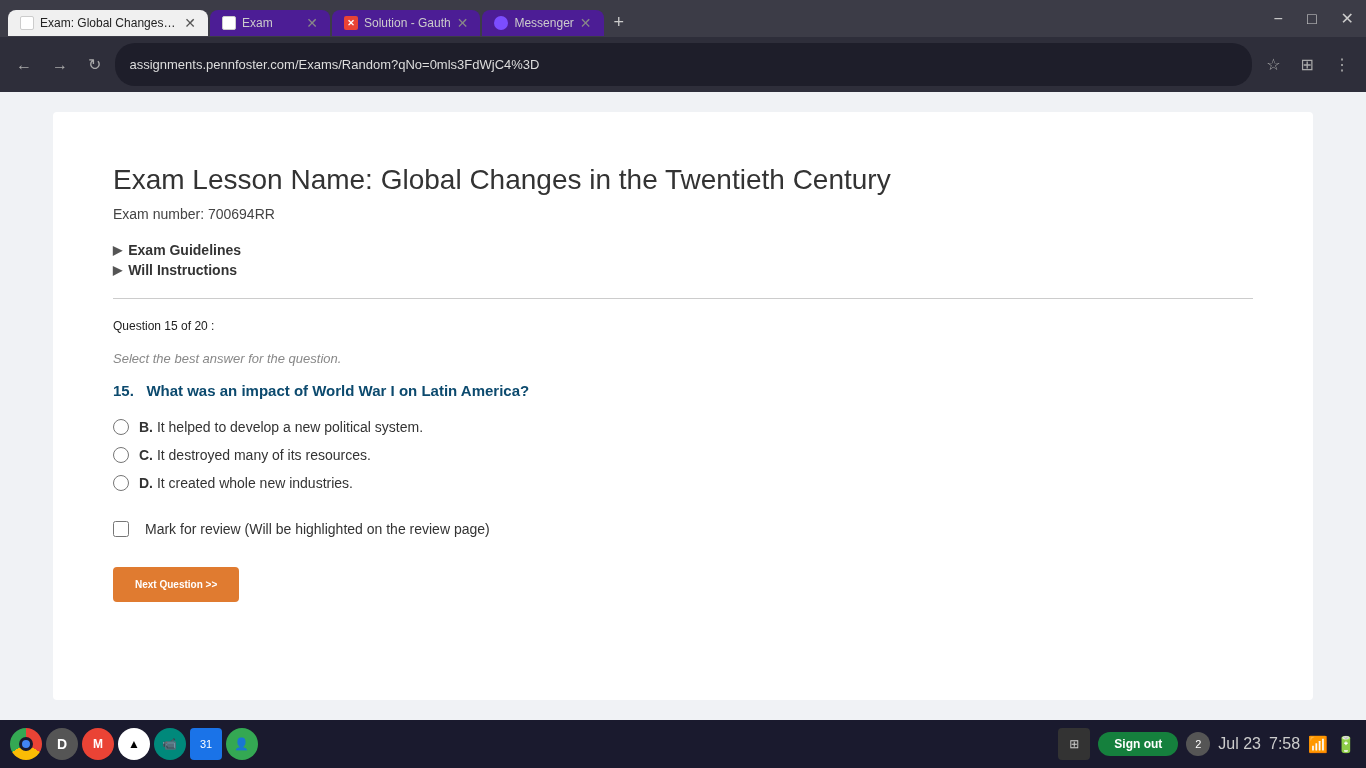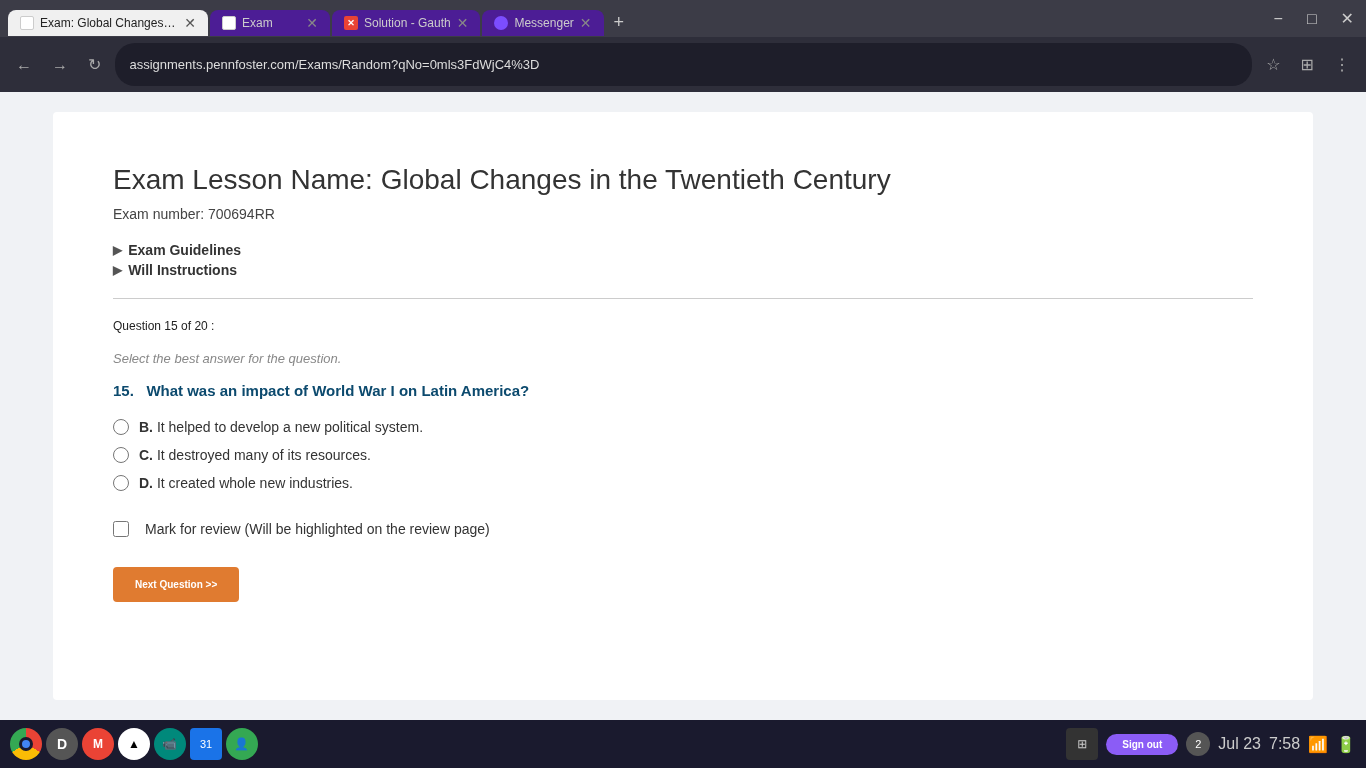--- a/index.html
+++ b/index.html
@@ -75,22 +75,22 @@
     
     .taskbar {
       background: #1a1a2e; height: 48px; flex-shrink: 0;
       display: flex; align-items: center; padding: 0 10px; gap: 8px;
     }
     .taskbar-left { display: flex; align-items: center; gap: 4px; }
     .taskbar-icon { width: 32px; height: 32px; border-radius: 50%; display: flex; align-items: center; justify-content: center; font-size: 14px; cursor: pointer; }
     .taskbar-spacer { flex: 1; }
     .taskbar-right { display: flex; align-items: center; gap: 8px; }
     .sign-out-btn {
-      background: #8b5cf6; color: #fff; border: none; border-radius: 20px;
-      padding: 5px 16px; font-size: 10px; cursor: pointer; font-weight: bold;
+      background: #15803d; color: #fff; border: none; border-radius: 20px;
+      padding: 5px 16px; font-size: 12px; cursor: pointer; font-weight: bold;
     }
     .taskbar-text { color: #ccc; font-size: 16px; }
     .taskbar-circle { width: 24px; height: 24px; border-radius: 50%; background: #555; display: flex; align-items: center; justify-content: center; color: #fff; font-size: 11px; }
     .fav-red { background: #ea4335; border-radius: 2px; width: 14px; height: 14px; display: flex; align-items: center; justify-content: center; color: #fff; font-size: 9px; font-weight: bold; }
     .fav-purple { background: #7c4dff; border-radius: 50%; width: 14px; height: 14px; }
     .fav-doc { background: #fff; border: 1px solid #ccc; border-radius: 2px; width: 14px; height: 14px; }
   </style>
 </head>
 <body>
 

